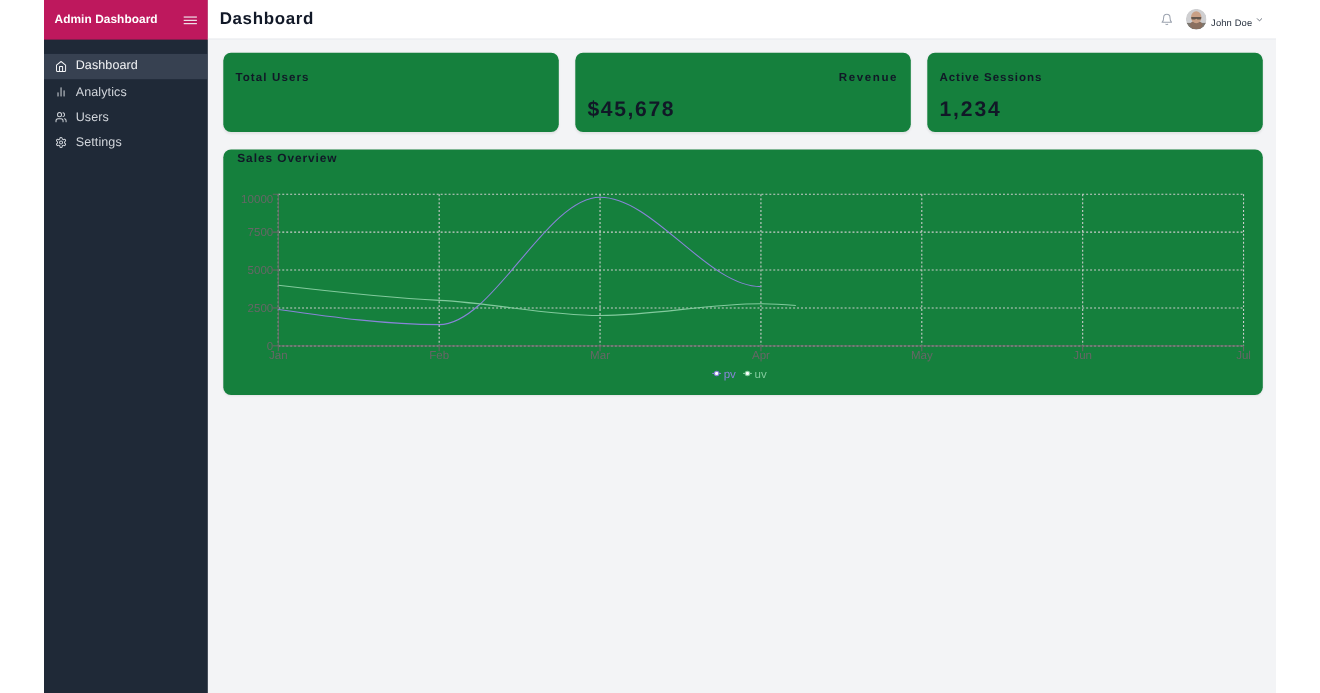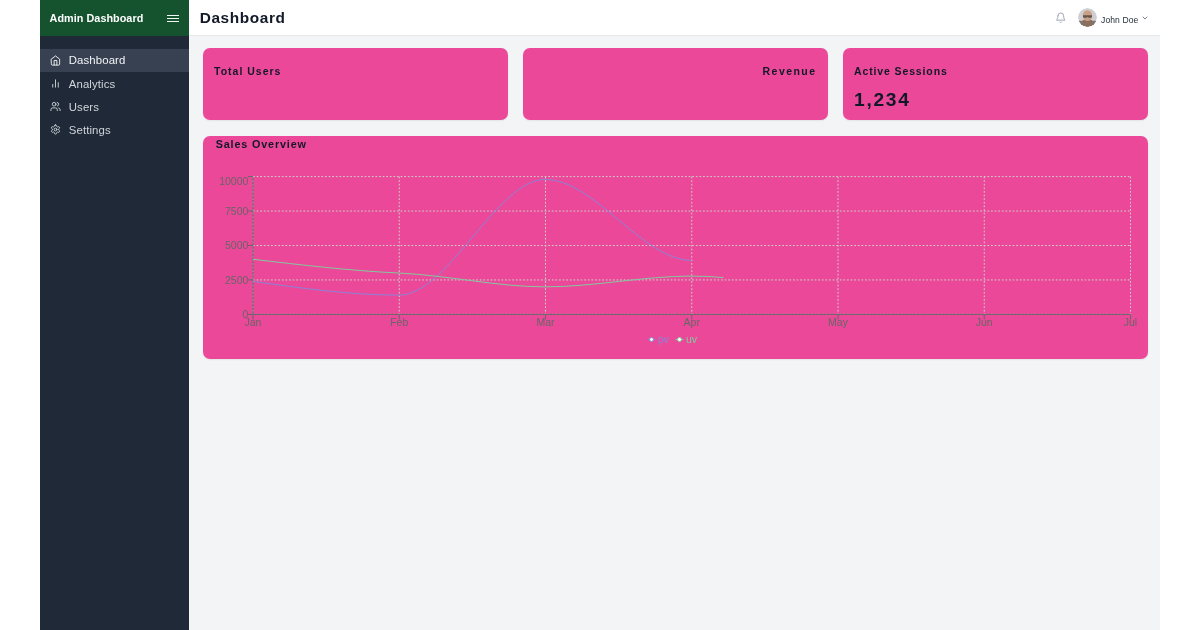--- a/index.html
+++ b/index.html
@@ -1,37 +1,37 @@
 <!DOCTYPE html>
 <html><head><meta charset="utf-8">
 <style>
 * { margin:0; padding:0; box-sizing:border-box; }
 html,body { background:#fff; font-family:"Liberation Sans", sans-serif; }
 .app { width:1120px; height:630px; margin:0 auto; display:flex; overflow:hidden; }
 .sidebar { width:148.5px; flex:0 0 148.5px; background:#1f2937; }
-.side-head { height:36.4px; background:#14532d; display:flex; align-items:center; justify-content:space-between; padding:0 9.6px; }
+.side-head { height:36.4px; background:#be185d; display:flex; align-items:center; justify-content:space-between; padding:0 9.6px; }
 .side-title { color:#fff; font-weight:bold; font-size:10.8px; letter-spacing:0.05px; }
 .burger { width:12.3px; height:7.9px; position:relative; margin-top:1.5px; }
 .burger i { position:absolute; left:0; width:12.3px; height:1.1px; background:#f3f4f6; display:block; }
 .burger i:nth-child(1) { top:0; } .burger i:nth-child(2) { top:2.9px; } .burger i:nth-child(3) { top:5.8px; }
 .nav { margin-top:12.5px; }
 .nav-item { height:23.13px; display:flex; align-items:center; padding-left:10.2px; color:#d1d5db; font-size:11.4px; letter-spacing:0.1px; }
 .nav-item svg { flex:0 0 11px; margin-right:7.6px; }
 .nav-item.active { background:#374151; color:#f3f4f6; }
 .main { flex:1; background:#f3f4f6; display:flex; flex-direction:column; }
 .topbar { height:36.4px; background:#fff; border-bottom:1px solid #e5e7eb; display:flex; align-items:center; justify-content:space-between; padding:0 10.6px 0 11.2px; flex:0 0 36.4px; }
 .topbar h1 { font-size:15.4px; font-weight:bold; color:#111827; letter-spacing:0.6px; }
 .tr { display:flex; align-items:center; }
 .tr .bell { margin-right:11px; display:flex; }
 .tr .av { width:19px; height:19px; border-radius:50%; overflow:hidden; display:flex; }
 .tr .uname { margin-left:4.4px; font-size:8.55px; letter-spacing:0.1px; color:#1f2937; transform:translateY(2.3px); }
 .tr .chev { margin-left:3px; display:flex; }
 .content { padding:11.9px 12px 0 14px; }
 .stats { display:flex; gap:14.55px; }
-.card { background:#ec4899; border-radius:7px; box-shadow:0 1px 2px rgba(0,0,0,0.07); }
+.card { background:#15803d; border-radius:7px; box-shadow:0 1px 2px rgba(0,0,0,0.07); }
 .stat { flex:1; height:72px; padding:17.4px 11.5px 0 11.5px; }
 .stat .lab { font-size:10.5px; font-weight:bold; color:#111827; line-height:1; }
 .l1 { letter-spacing:1.0px; }
 .l2 { letter-spacing:1.45px;text-align:right; }
 .l3 { letter-spacing:0.87px; }
 .stat .val { font-weight:bold; color:#111827; line-height:1; margin-top:14.3px; font-size:19.2px; }
 .v1 { letter-spacing:1.6px; }
 .v2 { letter-spacing:1.5px; }
 .v3 { letter-spacing:1.7px; }
 .chart-card { margin-top:15.5px; position:relative; height:223px; }
@@ -116,20 +116,21 @@
           </span>
       </div>
     </div>
     <div class="content">
       <div class="stats">
         <div class="card stat">
             <div class="lab l1">Total Users</div>
           </div>
         <div class="card stat">
             <div class="lab l2">Revenue</div>
+            <div class="val v2">$45,678</div>
           </div>
         <div class="card stat">
             <div class="lab l3">Active Sessions</div>
             <div class="val v3">1,234</div>
           </div>
       </div>
       <div class="card chart-card">
         <div class="chart-title">Sales Overview</div>
         <svg width="945.5" height="223.0" viewBox="0 0 945.5 223.0" style="position:absolute;left:0;top:0">
             <defs>

